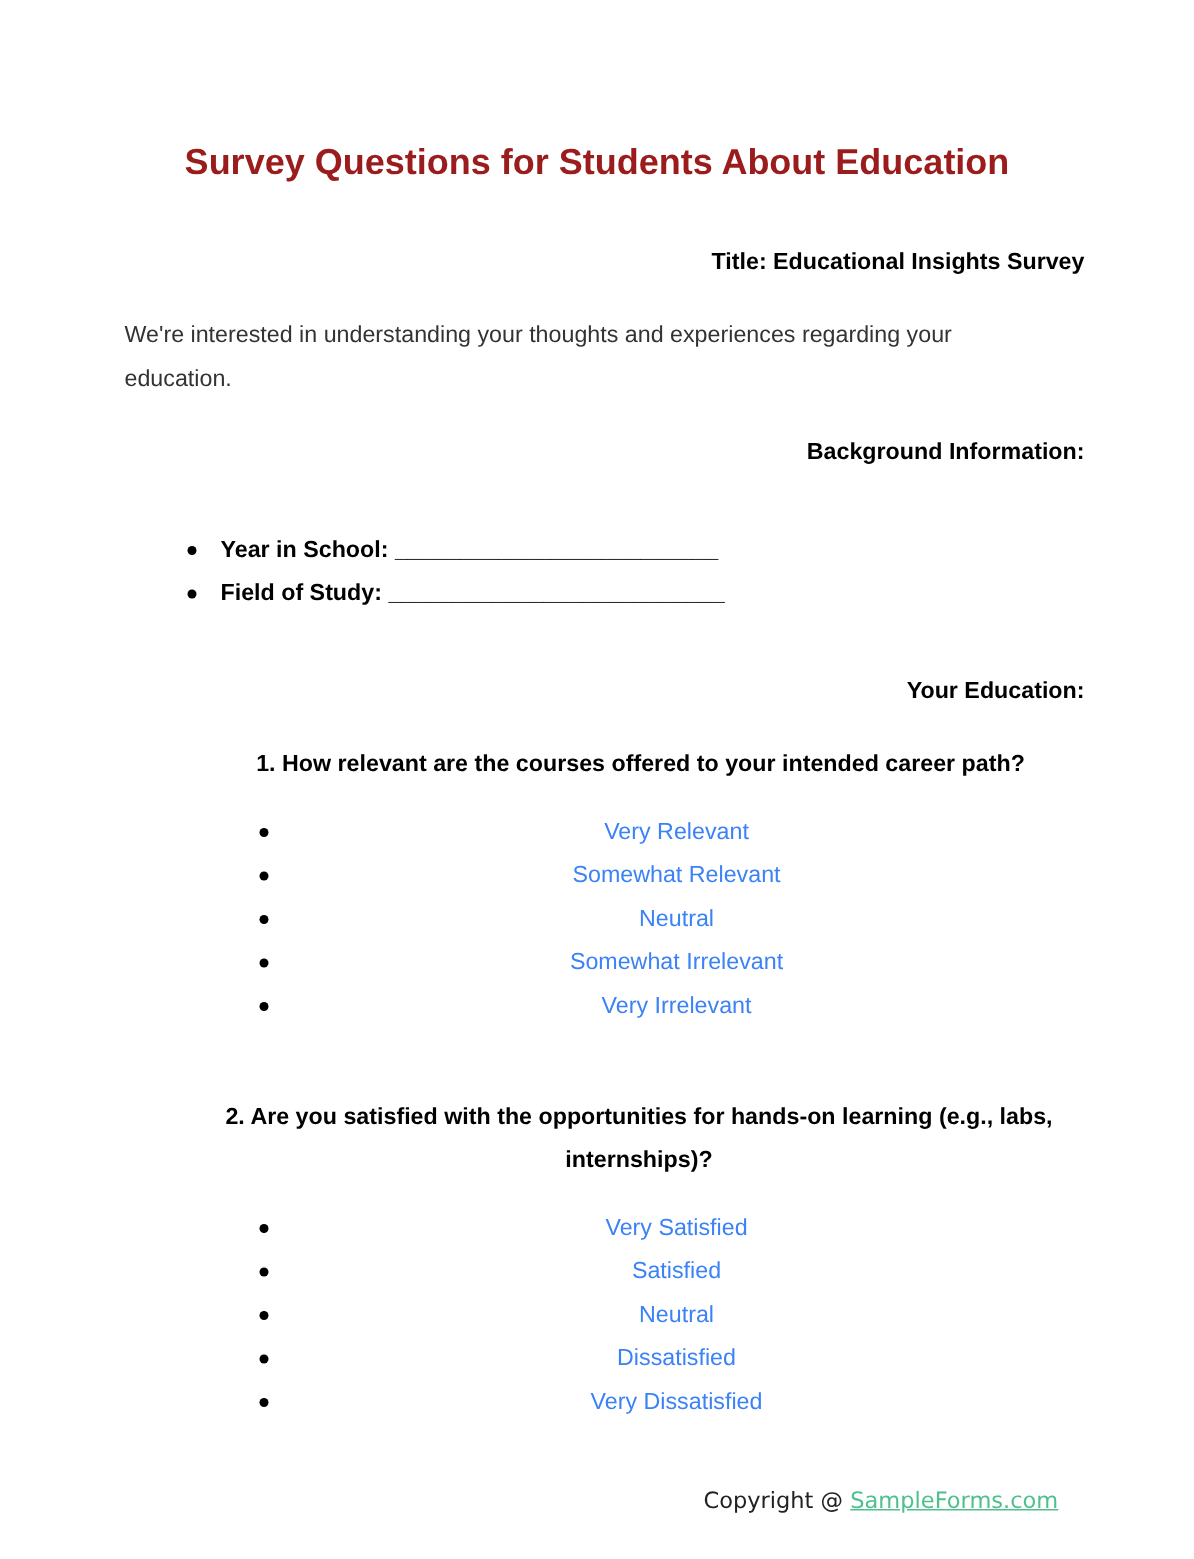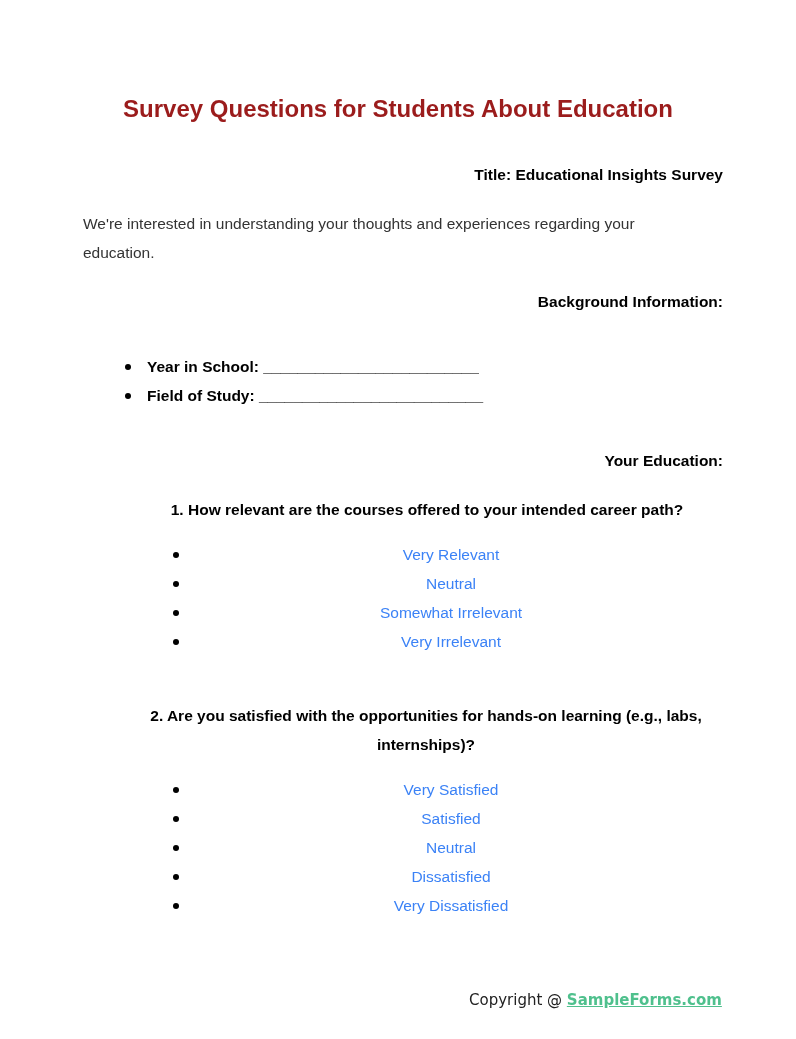--- a/index.html
+++ b/index.html
@@ -17,21 +17,21 @@
     ul.bullets li::before { content: ""; position: absolute; width: 6px; height: 6px;
                             border-radius: 50%; background: #000; top: 12px; }
     ul.bg li { padding-left: 48px; font-weight: bold; }
     ul.bg li::before { left: 26px; }
     .q { margin-left: 48px; text-align: center; }
     .q .qtext { font-weight: bold; font-size: 15.5px; line-height: 29px; }
     ul.opts li { padding-left: 48px; color: #3b82f6; }
     ul.opts li::before { left: 26px; }
     .footer { position: absolute; left: 469px; top: 991px; font-size: 15px; color: #222;
               font-family: "DejaVu Sans", sans-serif; letter-spacing: 0px; }
-    .footer a { color: #4fc08d; font-weight: bold; text-decoration: underline; }
+    .footer a { color: #4fc08d; font-weight: normal; text-decoration: underline; }
   </style>
 </head>
 <body>
 
 <div class="title">Survey Questions for Students About Education</div>
 
 <div class="content">
   <p class="p bold" style="line-height:29px;">Title: Educational Insights Survey</p>
   <div class="gap"></div>
   <p class="p light" style="width:600px;">We're interested in understanding your thoughts and experiences regarding your education.</p>
@@ -43,20 +43,21 @@
     <li>Field of Study: __________________________</li>
   </ul>
   <div class="gap"></div>
   <p class="p bold">Your Education:</p>
   <div class="gap"></div>
 
   <div class="q">
     <div class="qtext">1. How relevant are the courses offered to your intended career path?</div>
     <ul class="bullets opts">
       <li>Very Relevant</li>
+      <li>Somewhat Relevant</li>
       <li>Neutral</li>
       <li>Somewhat Irrelevant</li>
       <li>Very Irrelevant</li>
     </ul>
   </div>
   <div style="height:29px;"></div>
 
   <div class="q">
     <div class="qtext" style="width:590px;">2. Are you satisfied with the opportunities for hands-on learning (e.g., labs, internships)?</div>
     <ul class="bullets opts">

